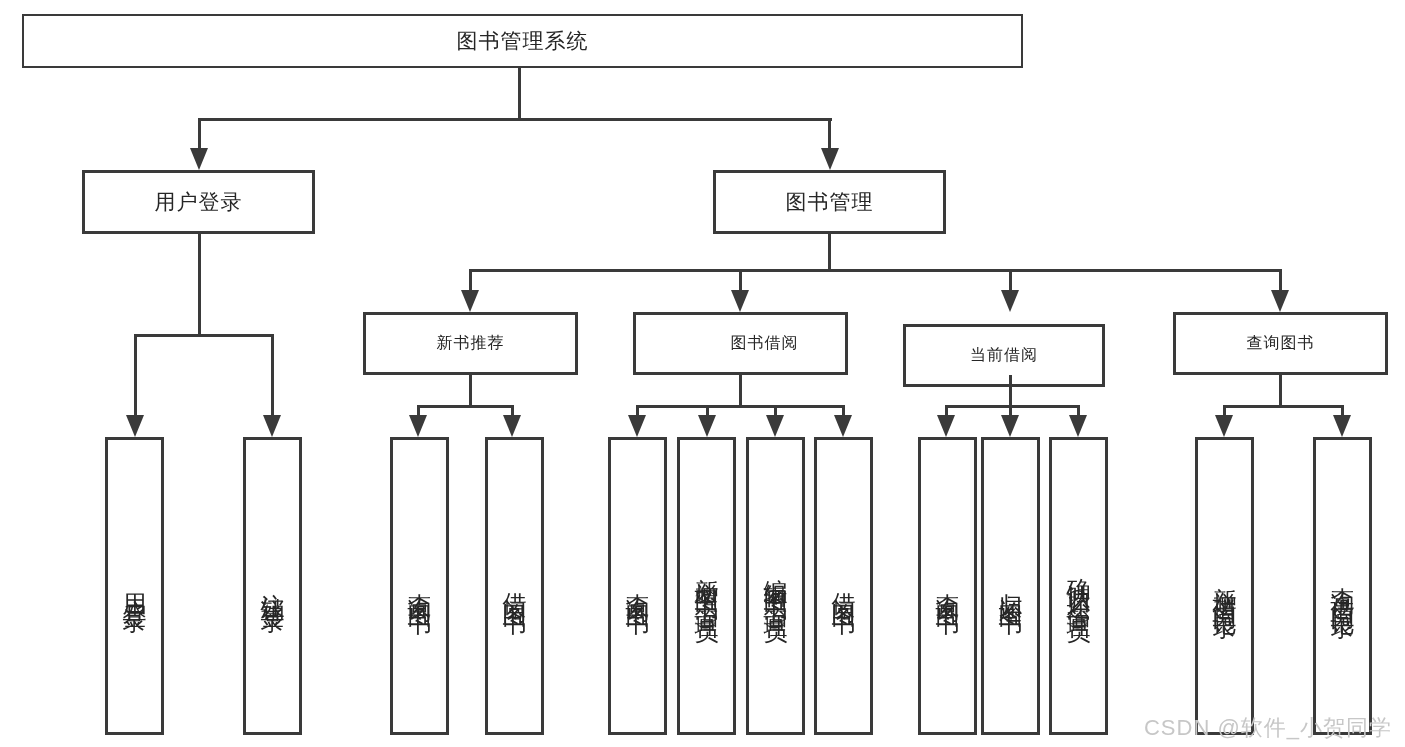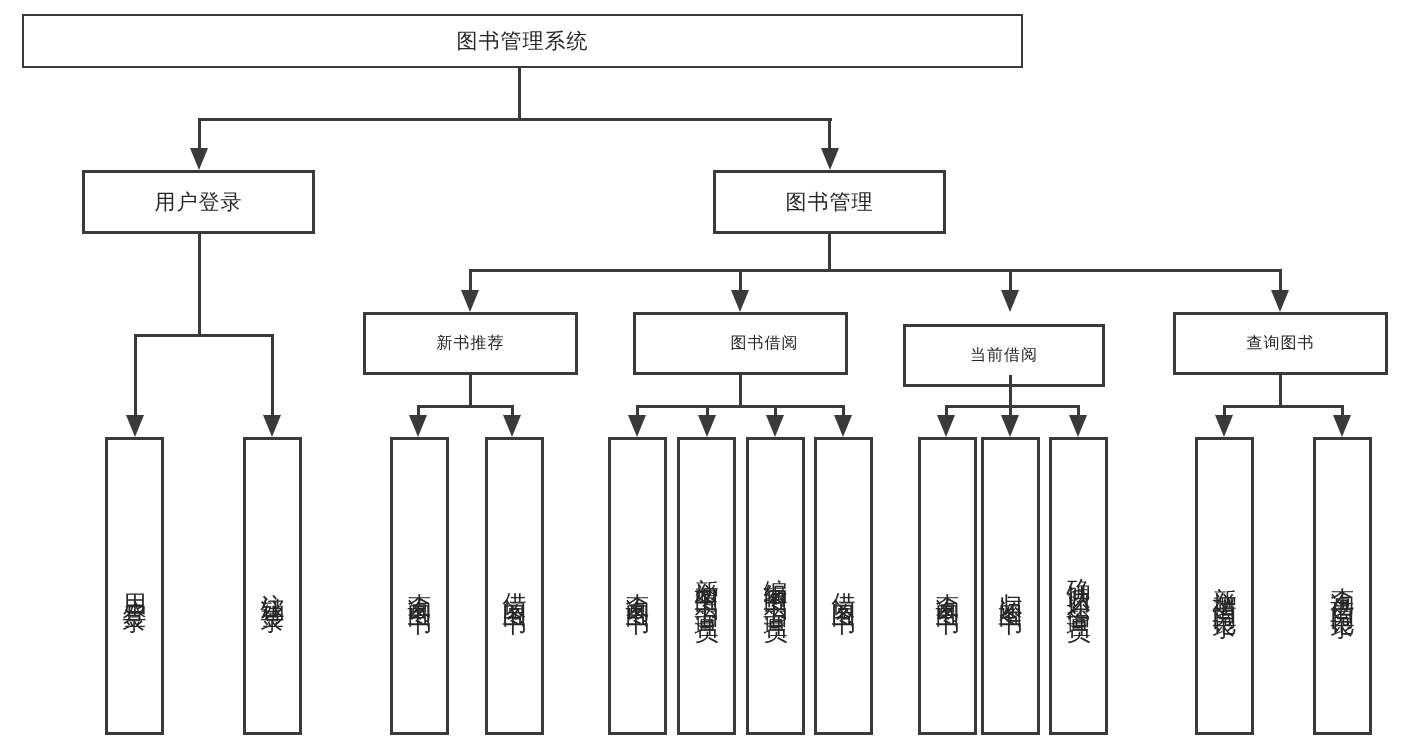--- a/index.html
+++ b/index.html
@@ -119,14 +119,15 @@
   <div class="box leaf" style="left:746px;  top:437px; width:59px; height:298px;">编辑图书（管理员）</div>
   <div class="box leaf" style="left:814px;  top:437px; width:59px; height:298px;">借阅图书</div>
 
   <div class="box leaf" style="left:918px;  top:437px; width:59px; height:298px;">查询图书</div>
   <div class="box leaf" style="left:981px;  top:437px; width:59px; height:298px;">归还图书</div>
   <div class="box leaf" style="left:1049px; top:437px; width:59px; height:298px;">确认归还（管理员）</div>
 
   <div class="box leaf" style="left:1195px; top:437px; width:59px; height:298px;">新增借阅记录</div>
   <div class="box leaf" style="left:1313px; top:437px; width:59px; height:298px;">查询借阅记录</div>
 
+  <div class="watermark">CSDN @软件_小贺同学</div>
 
 </div>
 
 </body></html>

